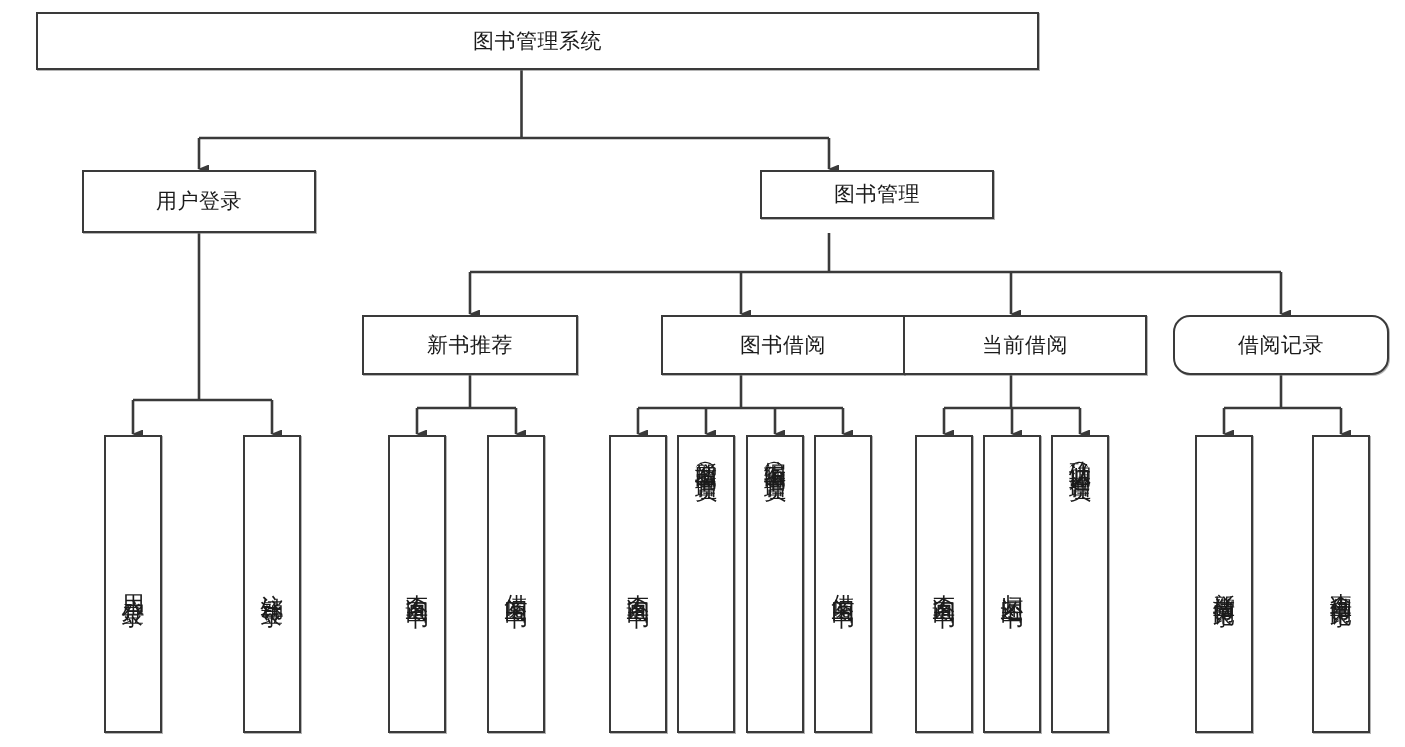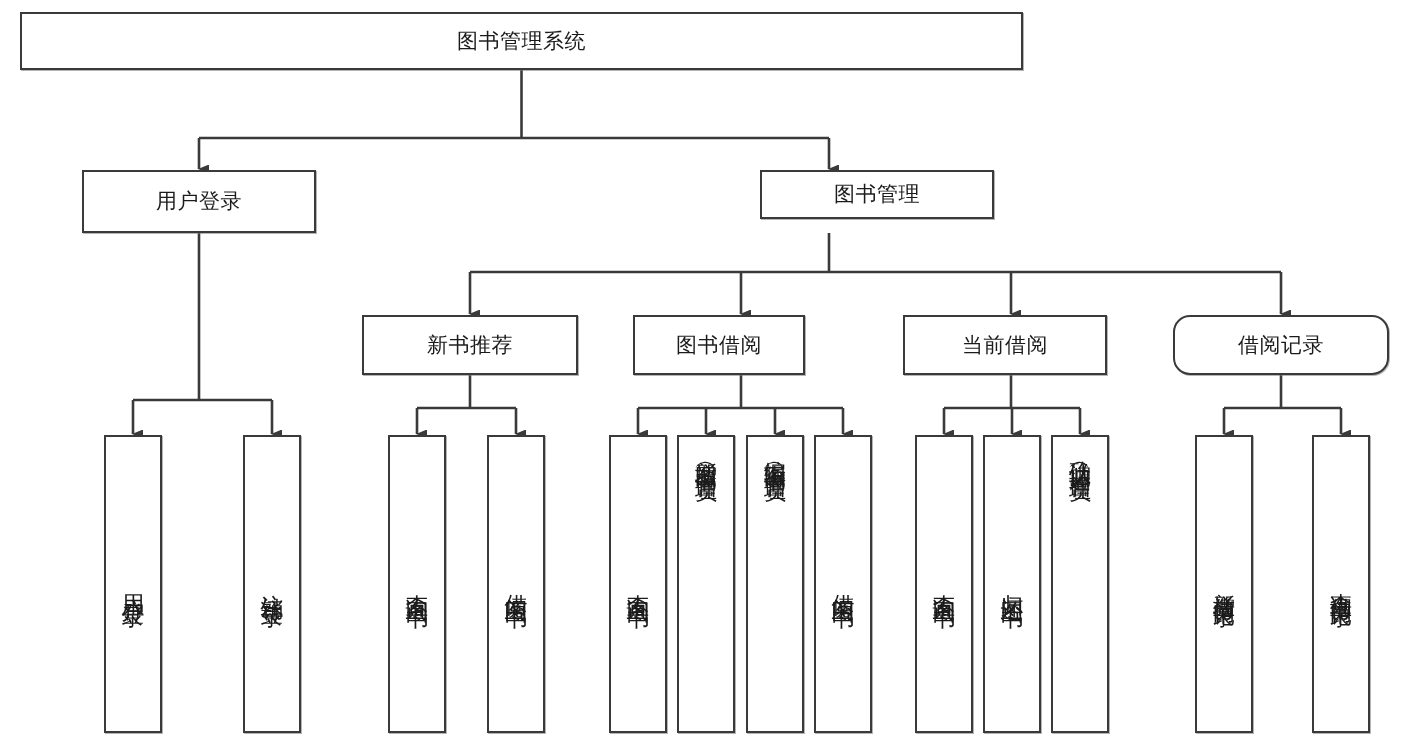--- a/index.html
+++ b/index.html
@@ -117,36 +117,36 @@
         <path d="M1012,408 L1012,434" marker-end="url(#arrow)"></path>
         <path d="M1080,408 L1080,434" marker-end="url(#arrow)"></path>
         <path d="M1281,375 L1281,408"></path>
         <path d="M1224,408 L1341,408"></path>
         <path d="M1224,408 L1224,434" marker-end="url(#arrow)"></path>
         <path d="M1341,408 L1341,434" marker-end="url(#arrow)"></path>
       </g>
   </svg>
 
   <div id="node-layer">
-      <div class="node horiz" style="left: 20px; top: 12px; width: 1003px; height: 58px;">
+      <div class="node horiz" style="left: 36px; top: 12px; width: 1003px; height: 58px;">
         <span class="label">图书管理系统</span>
       </div>
       <div class="node horiz" style="left: 82px; top: 170px; width: 234px; height: 63px;">
         <span class="label">用户登录</span>
       </div>
       <div class="node horiz" style="left: 712px; top: 170px; width: 234px; height: 49px; margin-left: 48px;">
         <span class="label">图书管理</span>
       </div>
       <div class="node horiz" style="left: 362px; top: 315px; width: 216px; height: 60px;">
         <span class="label">新书推荐</span>
       </div>
-      <div class="node horiz" style="left: 633px; top: 315px; width: 172px; height: 60px;">
+      <div class="node horiz" style="left: 661px; top: 315px; width: 244px; height: 60px;">
         <span class="label">图书借阅</span>
       </div>
-      <div class="node horiz" style="left: 903px; top: 315px; width: 204px; height: 60px; justify-content: center;">
+      <div class="node horiz" style="left: 903px; top: 315px; width: 244px; height: 60px; justify-content: center;">
         <span class="label">当前借阅</span>
       </div>
       <div class="node horiz" style="left: 1173px; top: 315px; width: 216px; height: 60px; border-radius: 17px;">
         <span class="label">借阅记录</span>
       </div>
       <div class="node vert" style="left: 104px; top: 435px; width: 58px; height: 298px;">
         <span class="label">用户登录</span>
       </div>
       <div class="node vert" style="left: 243px; top: 435px; width: 58px; height: 298px;">
         <span class="label">注销登录</span>

